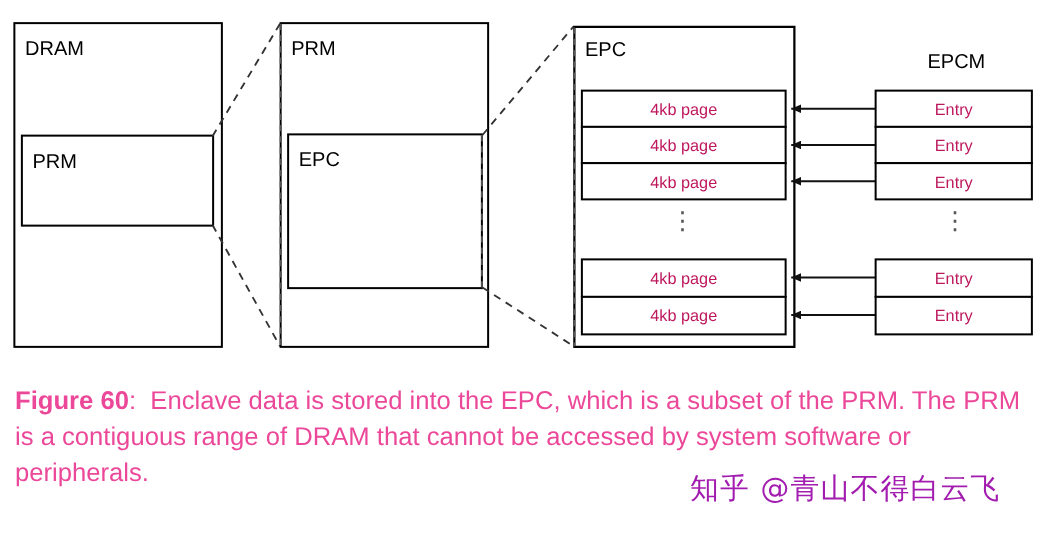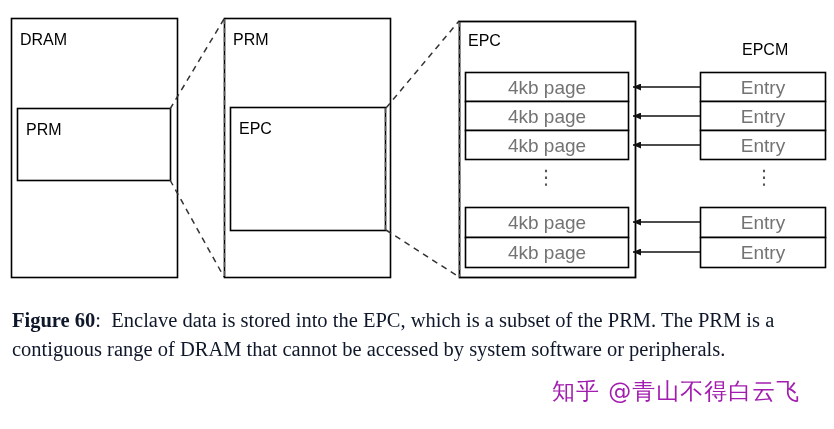--- a/index.html
+++ b/index.html
@@ -32,36 +32,36 @@
     font-family: "Liberation Sans", sans-serif;
     font-size: 16px;
     line-height: 16px;
     color: #000000;
     white-space: nowrap;
   }
 
   .cell-label {
     position: absolute;
     font-family: "Liberation Sans", sans-serif;
-    font-size: 19px;
+    font-size: 13px;
     line-height: 15px;
-    color: #737373;
+    color: #be185d;
     white-space: nowrap;
     text-align: center;
   }
 
   #caption {
     position: absolute;
     left: 12px;
     top: 306px;
     width: 812px;
-    font-family: Liberation Serif, serif;
+    font-family: Liberation Sans, sans-serif;
     font-size: 20.5px;
     line-height: 29px;
-    color: #0f172a;
+    color: #ec4899;
     text-align: left;
   }
   #caption .fig-num {
     font-weight: bold;
   }
 
   #watermark {
     position: absolute;
     left: 552px;
     top: 378px;

